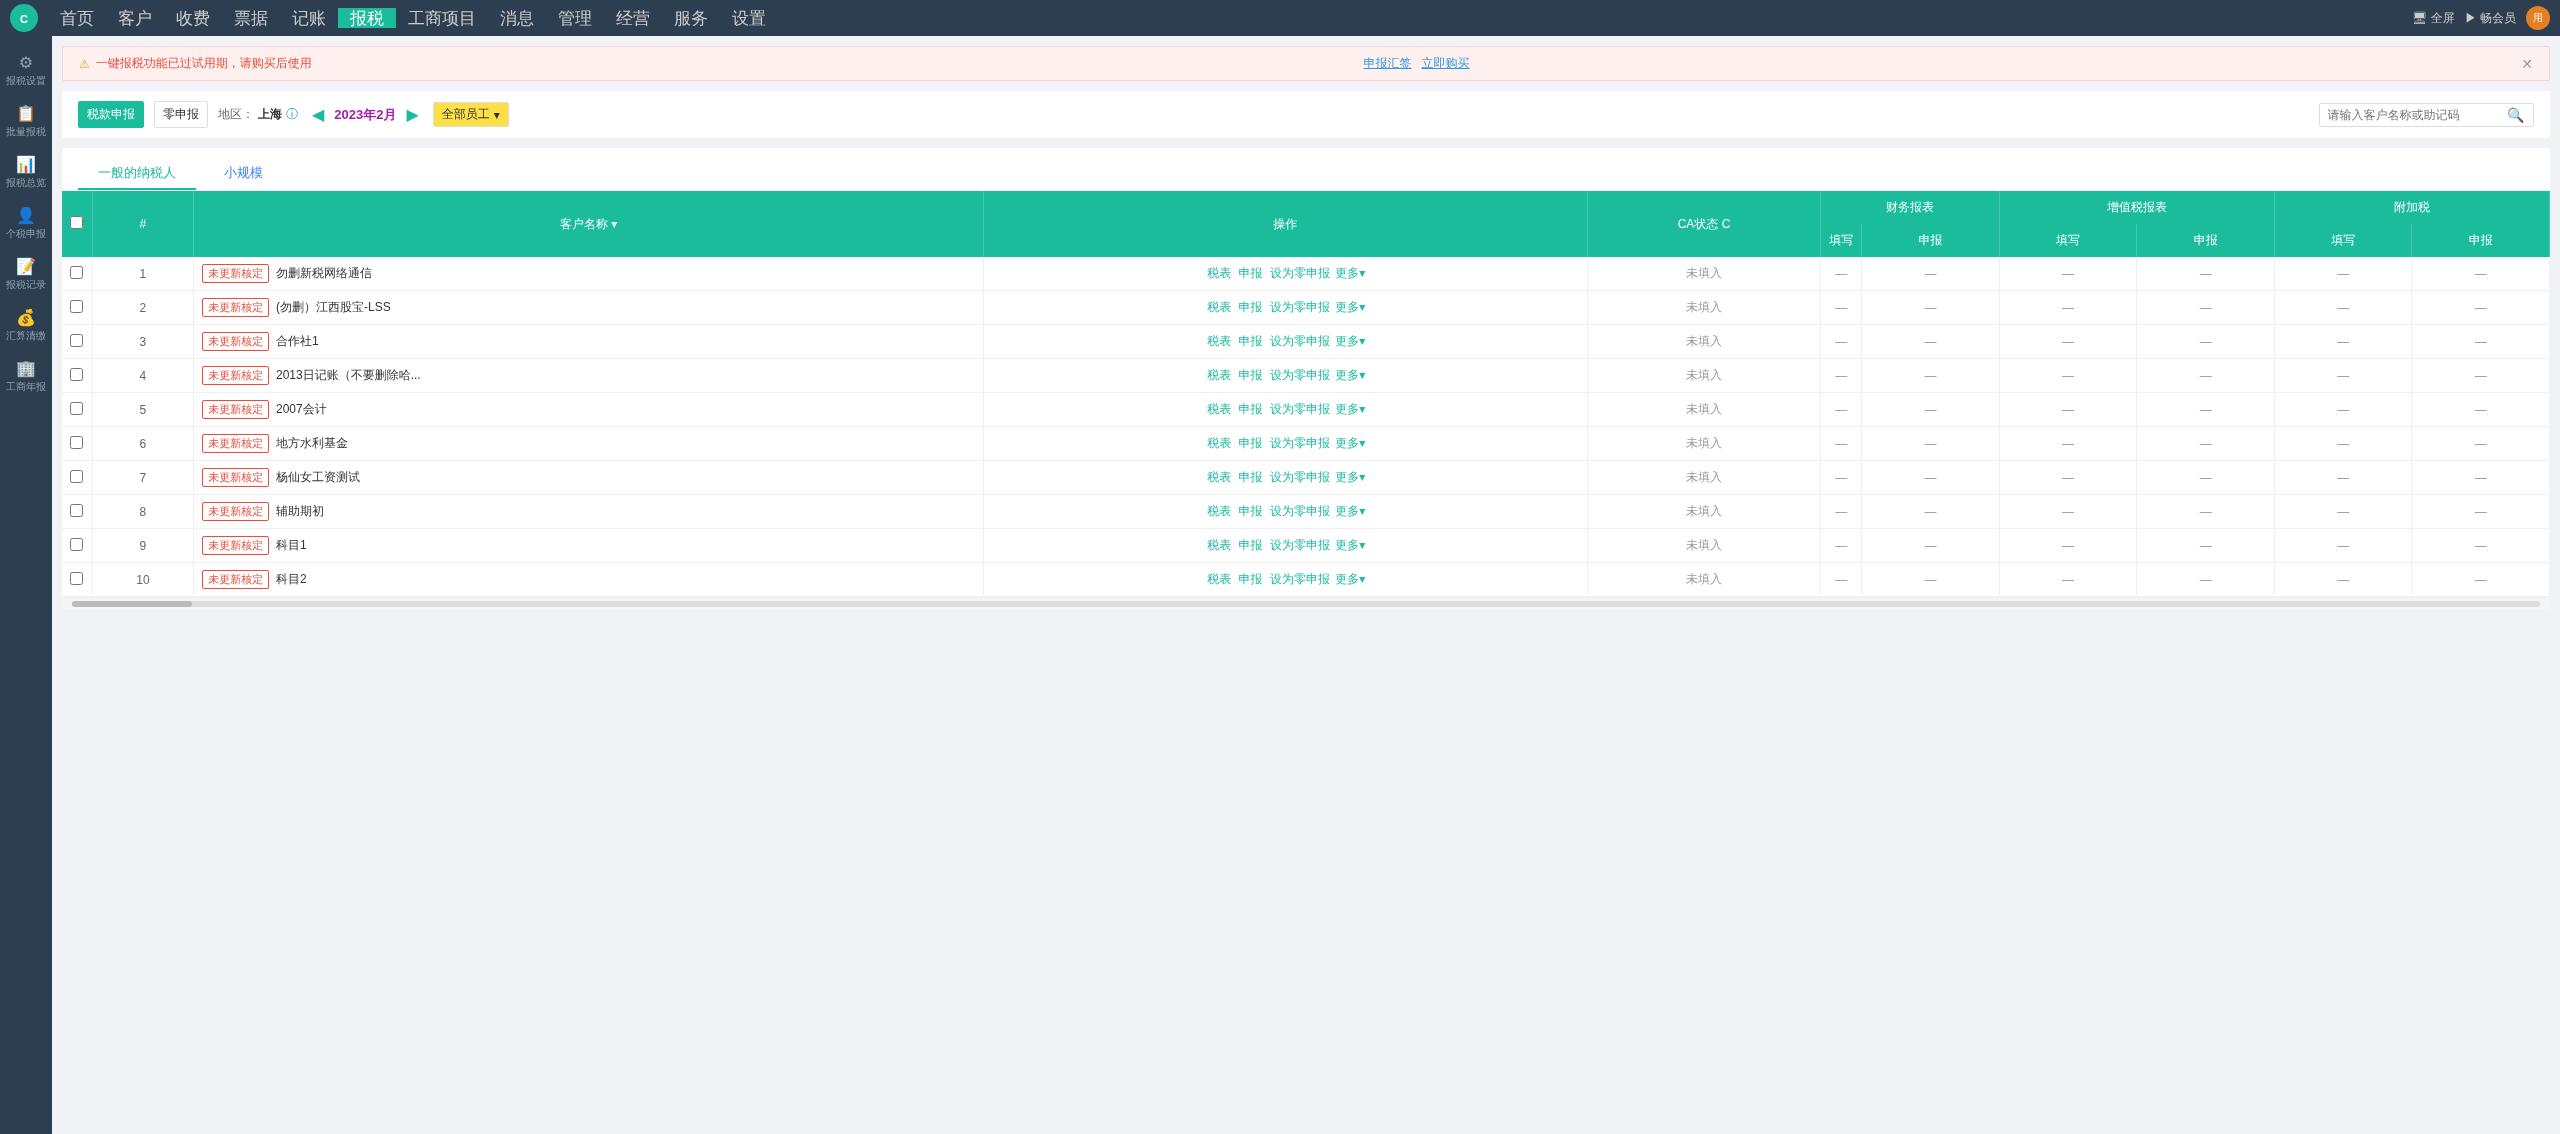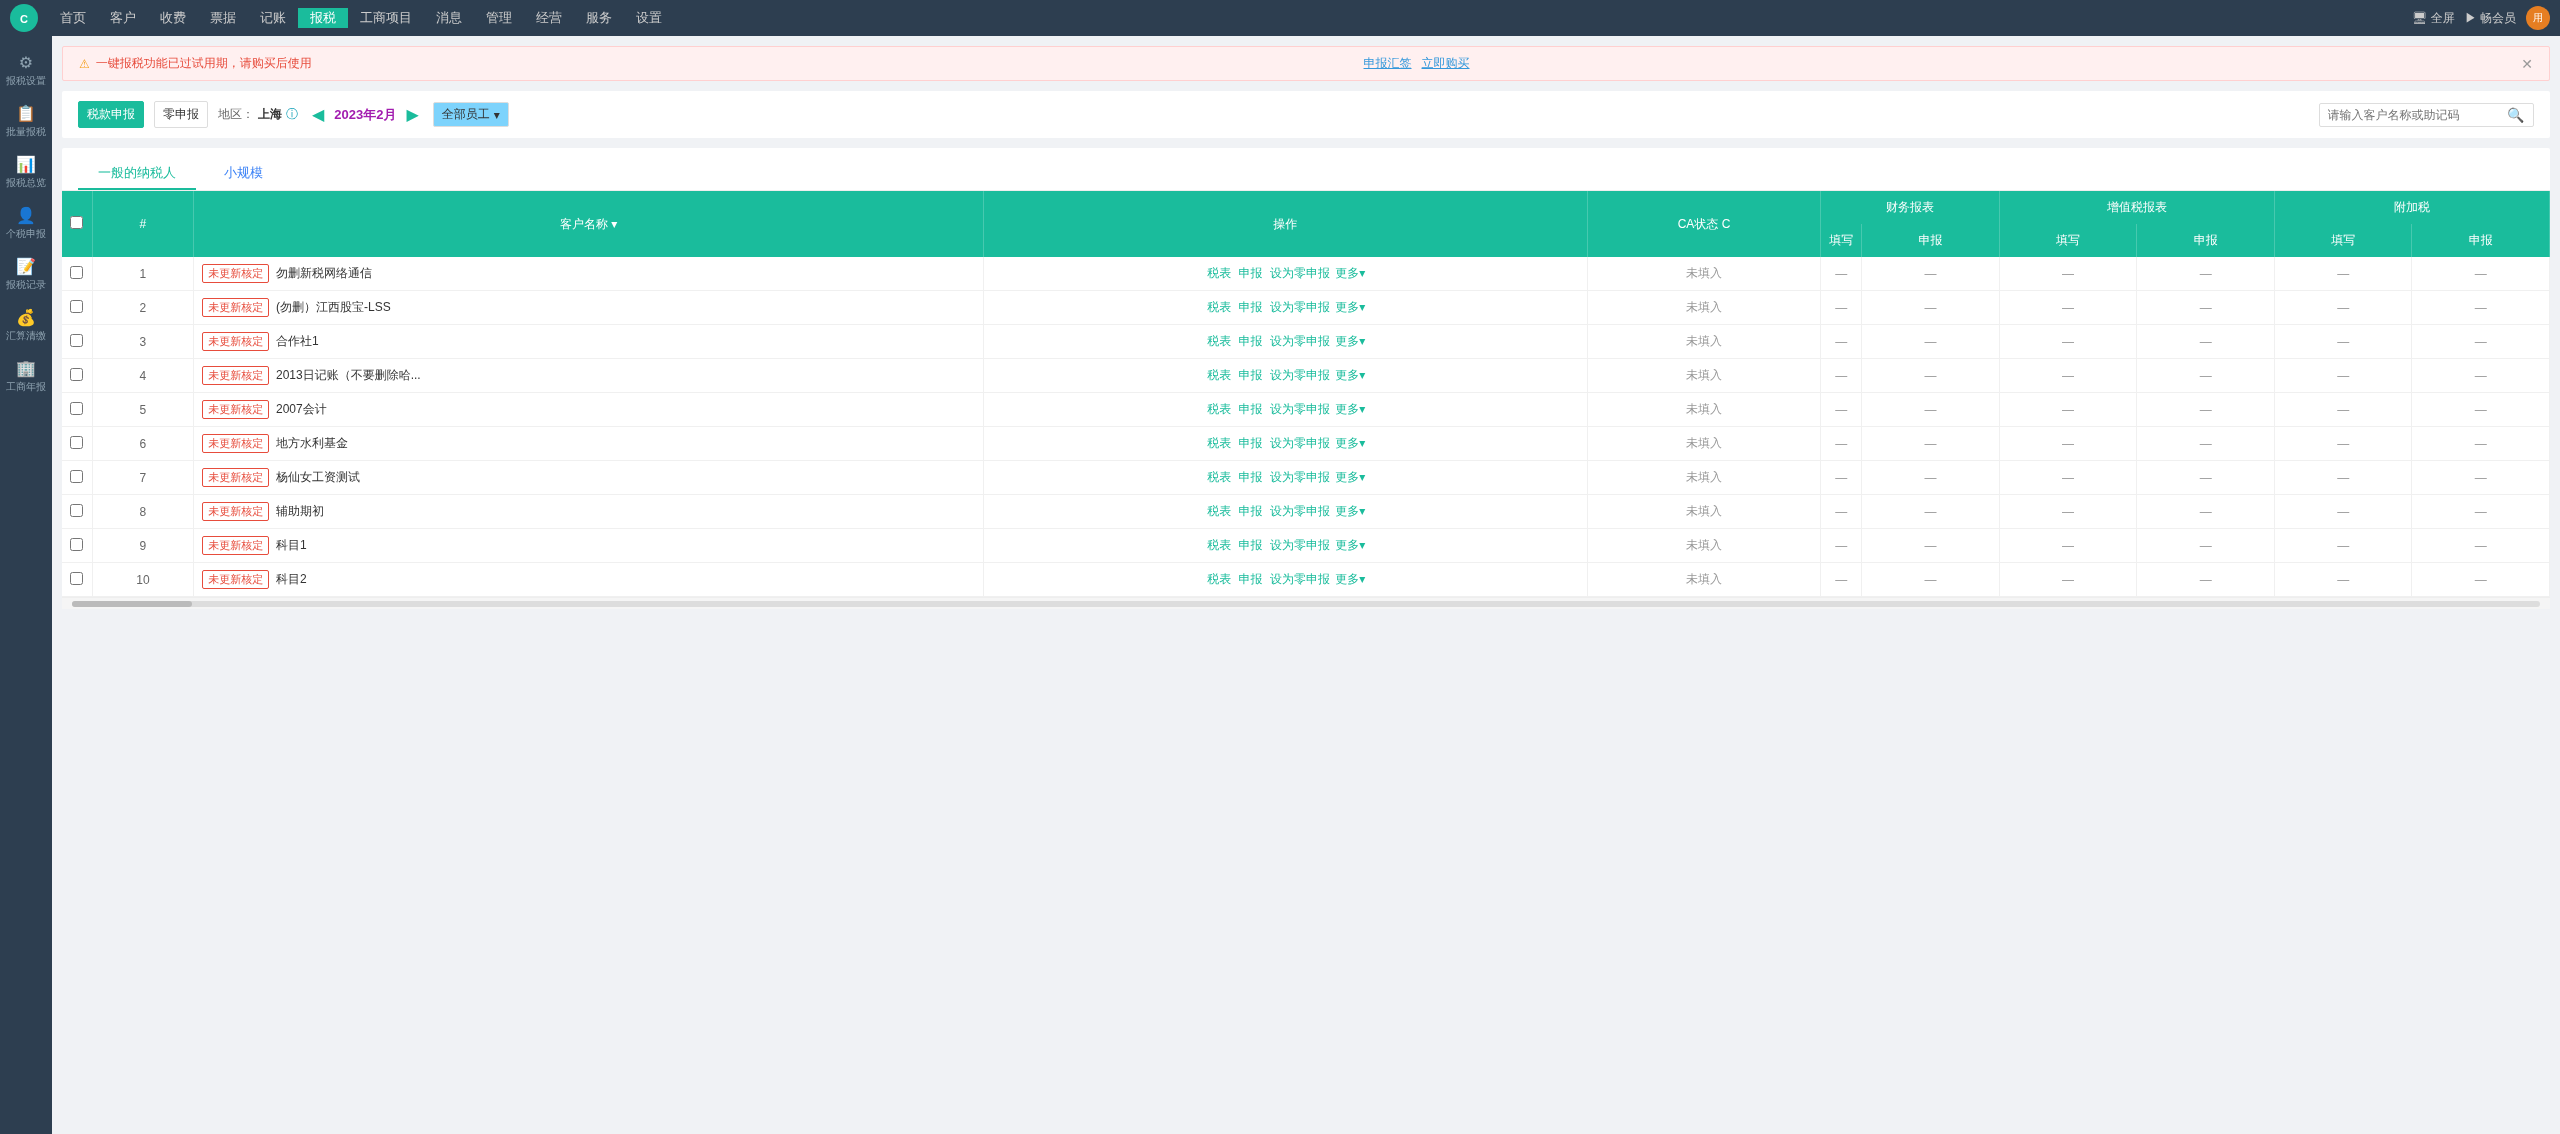--- a/index.html
+++ b/index.html
@@ -3,21 +3,21 @@
   <meta charset="utf-8">
   <style>
     * { box-sizing: border-box; margin: 0; padding: 0; }
     body { font-family: 'Microsoft YaHei', Arial, sans-serif; font-size: 12px; background: #f0f2f5; display: flex; flex-direction: column; height: 100vh; overflow: hidden; }
 
     
     .top-nav { background: #2d3e50; height: 36px; display: flex; align-items: center; padding: 0 10px; flex-shrink: 0; }
     .top-nav .logo { width: 28px; height: 28px; margin-right: 10px; }
     .top-nav .logo svg { width: 28px; height: 28px; }
     .nav-items { display: flex; align-items: center; }
-    .nav-item { color: #ccc; padding: 0 12px; height: 20px; display: flex; align-items: center; cursor: pointer; font-size: 13px; }
+    .nav-item { color: #ccc; padding: 0 12px; height: 20px; display: flex; align-items: center; cursor: pointer; font-size: 17px; }
     .nav-item.active { background: #1abc9c; color: #fff; }
     .top-nav-right { margin-left: auto; display: flex; align-items: center; gap: 10px; color: #ccc; font-size: 12px; }
     .top-nav-right span { cursor: pointer; }
     .avatar { width: 24px; height: 24px; border-radius: 50%; background: #e67e22; display: flex; align-items: center; justify-content: center; color: #fff; font-size: 10px; }
 
     
     .main-layout { display: flex; flex: 1; overflow: hidden; }
 
     
     .sidebar { width: 52px; background: #2d3e50; display: flex; flex-direction: column; align-items: center; padding-top: 8px; flex-shrink: 0; }
@@ -38,21 +38,21 @@
     
     .filter-bar { background: #fff; padding: 10px 16px; border-radius: 2px; margin-bottom: 10px; display: flex; align-items: center; gap: 10px; flex-wrap: wrap; }
     .tab-btn { padding: 4px 8px; border: 1px solid #ddd; border-radius: 2px; cursor: pointer; font-size: 12px; background: #fff; color: #333; }
     .tab-btn.active { background: #1abc9c; color: #fff; border-color: #1abc9c; }
     .tab-btn.zero { background: #fff; color: #333; }
     .region-label { color: #666; font-size: 12px; }
     .region-val { color: #333; font-weight: bold; }
     .date-nav { display: flex; align-items: center; gap: 6px; }
     .date-nav button { background: none; border: none; cursor: pointer; color: #1abc9c; font-size: 16px; padding: 0 4px; }
     .date-display { font-size: 13px; font-weight: bold; color: #a21caf; }
-    .staff-select { display: flex; align-items: center; gap: 4px; border: 1px solid #ddd; border-radius: 2px; padding: 3px 8px; cursor: pointer; font-size: 12px; color: #333; background: #7dd3fc; }
+    .staff-select { display: flex; align-items: center; gap: 4px; border: 1px solid #ddd; border-radius: 2px; padding: 3px 8px; cursor: pointer; font-size: 12px; color: #333; background: #fde047; }
     .search-box { display: flex; align-items: center; border: 1px solid #ddd; border-radius: 2px; padding: 3px 8px; margin-left: auto; }
     .search-box input { border: none; outline: none; font-size: 12px; width: 180px; color: #999; }
     .search-icon { color: #999; font-size: 14px; cursor: pointer; }
 
     
     .taxpayer-tabs { background: #fff; padding: 10px 16px 0; border-radius: 2px 2px 0 0; display: flex; align-items: center; justify-content: space-between; border-bottom: 1px solid #eee; }
     .tp-tabs { display: flex; gap: 8px; }
     .tp-tab { padding: 6px 20px; cursor: pointer; font-size: 13px; color: #3b82f6; border-bottom: 2px solid transparent; }
     .tp-tab.active { color: #1abc9c; border-bottom: 2px solid #1abc9c; }
     .action-btns { display: flex; gap: 8px; padding-bottom: 8px; }

